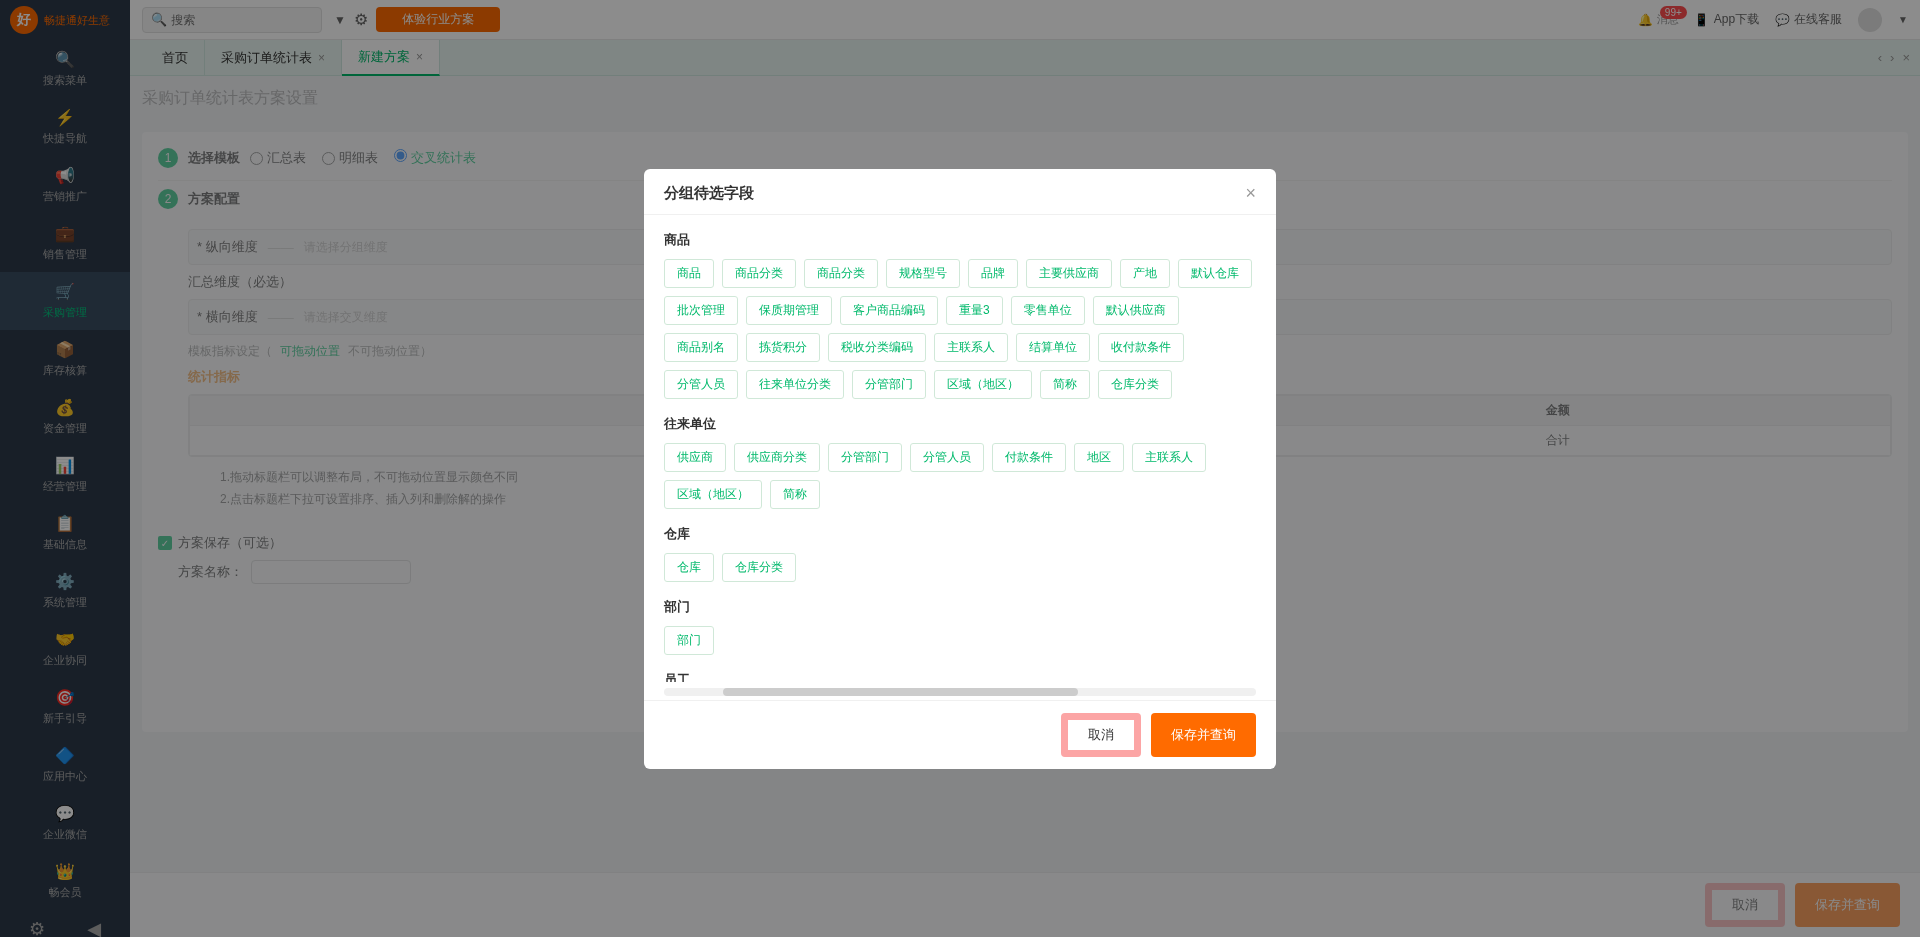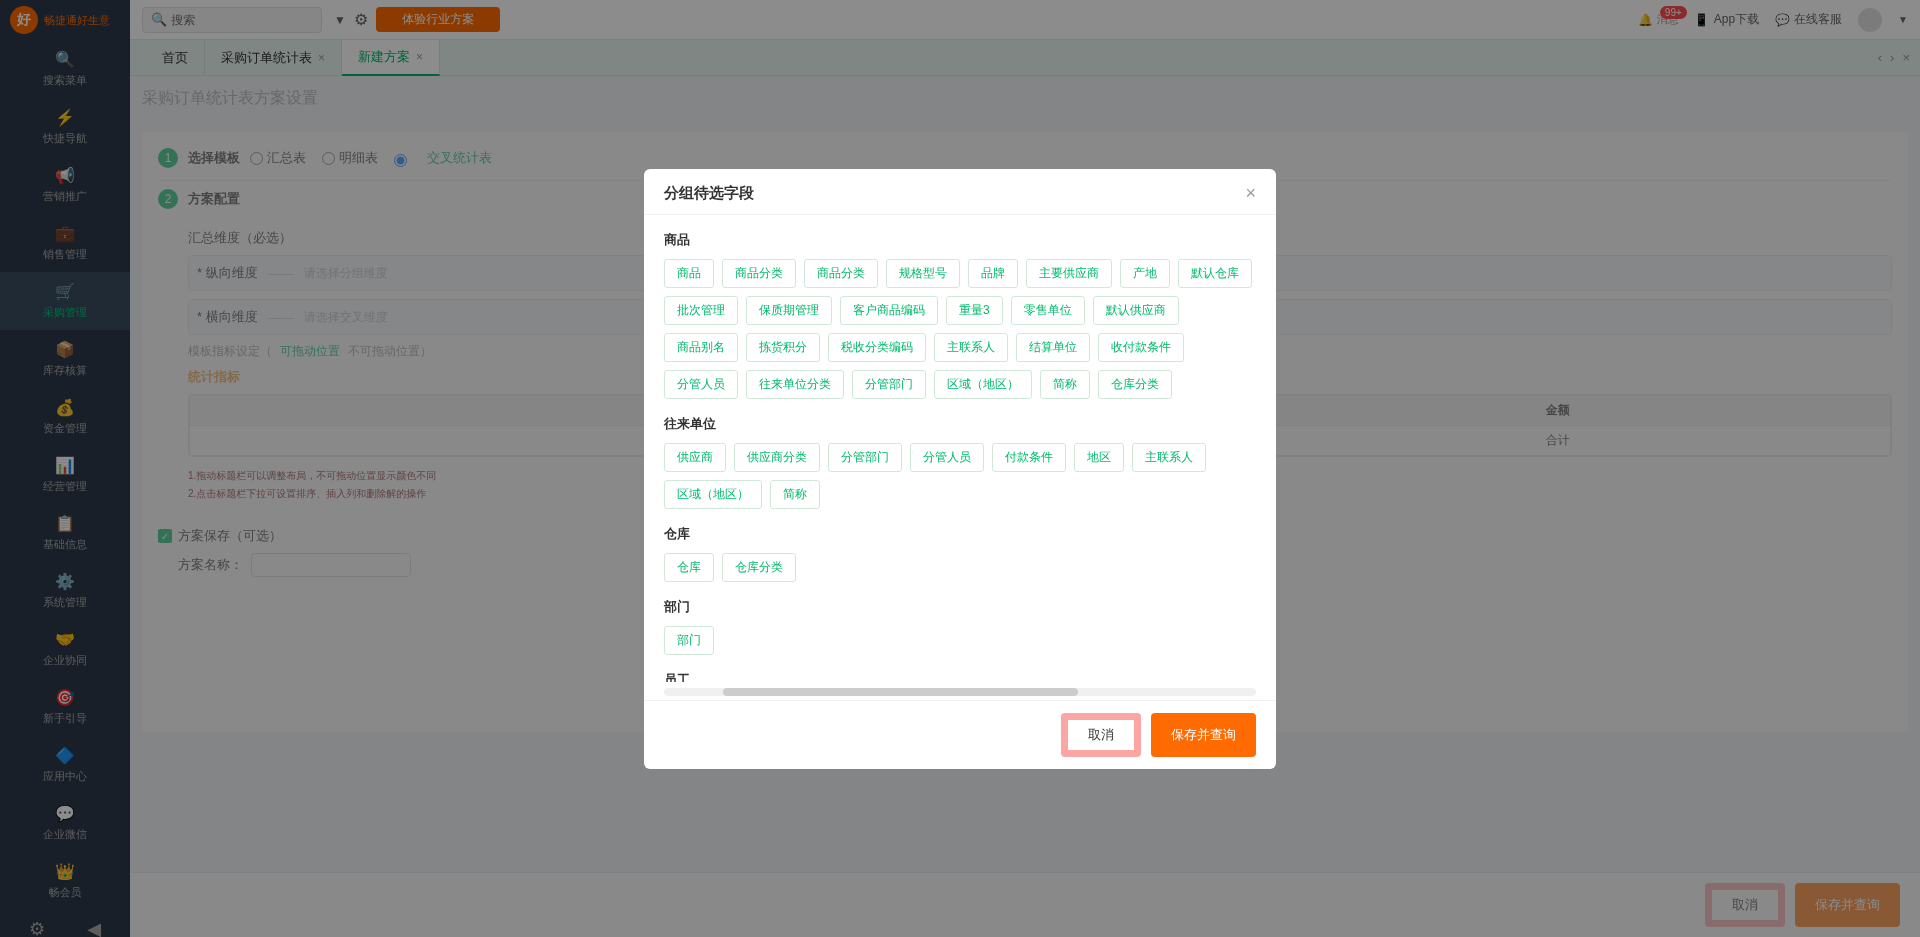--- a/index.html
+++ b/index.html
@@ -64,21 +64,21 @@
     .step-row { display: flex; align-items: center; gap: 10px; margin-bottom: 12px; }
     .step-badge { background: #00b96b; color: #fff; border-radius: 50%; width: 20px; height: 20px; display: flex; align-items: center; justify-content: center; font-size: 12px; }
     .form-label { font-size: 13px; color: #333; font-weight: bold; }
     .radio-group { display: flex; align-items: center; gap: 16px; font-size: 13px; }
     .radio-selected { color: #00b96b; }
     .divider { border-bottom: 1px solid #f0f0f0; margin: 8px 0; }
     .stats-table { border: 1px solid #e8e8e8; border-radius: 4px; overflow: hidden; }
     .stats-table table { width: 100%; border-collapse: collapse; }
     .stats-table th, .stats-table td { border: 1px solid #e8e8e8; padding: 6px 12px; font-size: 12px; text-align: center; }
     .stats-table th { background: #f5f5f5; }
-    .hint-text { font-size: 10px; color: #7f1d1d; line-height: 1.8; }
+    .hint-text { font-size: 12px; color: #737373; line-height: 1.8; margin-left: 32px; }
     .save-option { display: flex; align-items: center; gap: 6px; font-size: 13px; margin-top: 12px; }
     .checkbox-checked { width: 14px; height: 14px; background: #00b96b; border-radius: 2px; display: inline-flex; align-items: center; justify-content: center; color: #fff; font-size: 10px; }
     .input-name { border: 1px solid #d9d9d9; border-radius: 4px; padding: 4px 8px; font-size: 12px; width: 160px; }
     .bottom-actions { position: fixed; bottom: 0; right: 0; left: 130px; background: #fff; border-top: 1px solid #e8e8e8; padding: 10px 20px; display: flex; justify-content: flex-end; gap: 10px; z-index: 99; }
 
     .scrollbar-bottom { height: 8px; background: #f0f0f0; border-radius: 4px; margin-top: 4px; position: relative; }
     .scrollbar-thumb { height: 8px; background: #ccc; border-radius: 4px; width: 60%; position: absolute; left: 10%; }
 
     .sidebar-logo-row { display: flex; align-items: center; padding: 0 10px; height: 40px; background: #2d3a4a; position: absolute; top: 0; left: 0; right: 0; }
   </style>
@@ -217,39 +217,39 @@
       <span class="form-label">选择模板</span>
       <div class="radio-group">
         <label style="display:flex;align-items:center;gap:4px;">
             <input type="radio" name="tmpl" style=""> 
             <span>汇总表</span>
           </label>
         <label style="display:flex;align-items:center;gap:4px;">
             <input type="radio" name="tmpl" style=""> 
             <span>明细表</span>
           </label>
-        <label style="display:flex;align-items:flex-end;gap:20px;">
+        <label style="display:flex;align-items:flex-start;gap:4px;">
             <input type="radio" name="tmpl" checked="" style=""> 
             <span class="radio-selected">交叉统计表</span>
           </label>
       </div>
     </div>
     <div class="divider"></div>
     <div class="step-row">
       <div class="step-badge">2</div>
       <span class="form-label">方案配置</span>
     </div>
     <div style="padding: 8px 0 0 30px;">
-      <div style="margin-bottom:8px; display:flex; align-items:center; gap:10px;">
-        <span style="color:#333; font-size:13px;">汇总维度（必选）</span>
-      </div>
       <div style="display:flex; align-items:center; gap:10px; margin-bottom:8px; padding: 8px; background:#f9f9f9; border-radius:4px; border:1px solid #e8e8e8;">
         <span style="color:#333; font-size:13px;">* 纵向维度</span>
         <span style="color:#ccc;">——</span>
         <span style="color:#bbb; font-size:12px;">请选择分组维度</span>
+      </div>
+      <div style="margin-bottom:8px; display:flex; align-items:center; gap:10px;">
+        <span style="color:#333; font-size:13px;">汇总维度（必选）</span>
       </div>
       <div style="display:flex; align-items:center; gap:10px; margin-bottom:8px; padding: 8px; background:#f9f9f9; border-radius:4px; border:1px solid #e8e8e8;">
         <span style="color:#333; font-size:13px;">* 横向维度</span>
         <span style="color:#ccc;">——</span>
         <span style="color:#bbb; font-size:12px;">请选择交叉维度</span>
       </div>
       <div style="display:flex; align-items:center; gap:8px; font-size:12px; color:#999; margin-bottom:8px;">
         <span>模板指标设定（</span>
         <span style="color:#00b96b;">可拖动位置</span>
         <span>不可拖动位置）</span>

